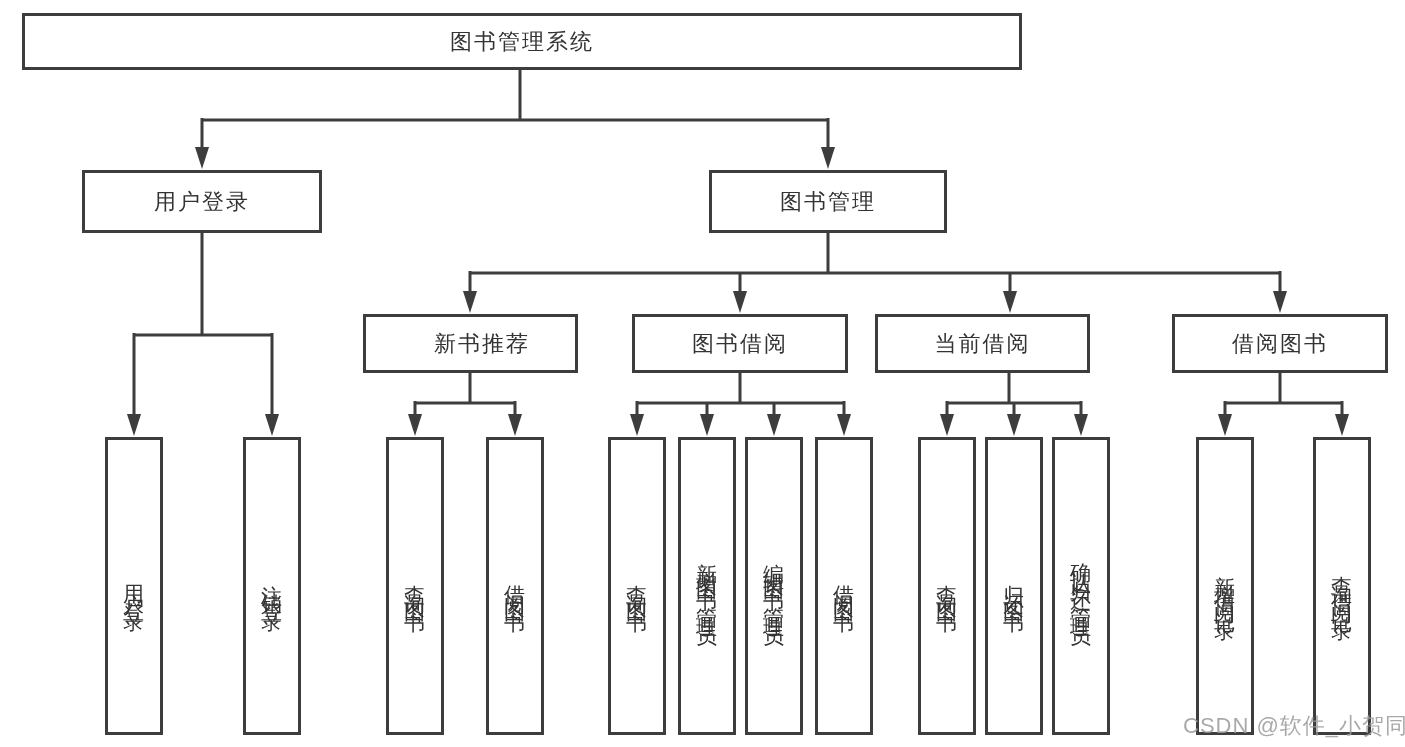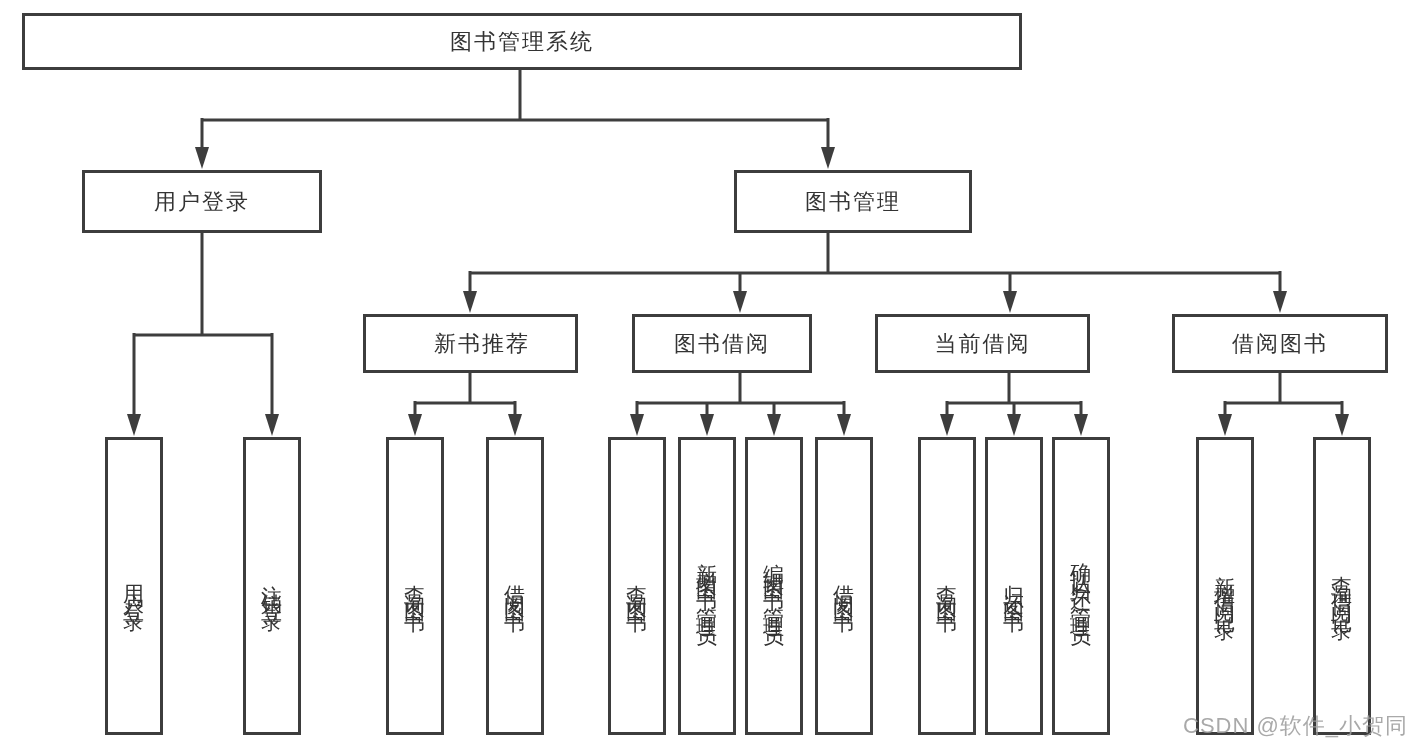--- a/index.html
+++ b/index.html
@@ -85,28 +85,28 @@
     </g>
   </svg>
 
   <div class="node hnode root-node" style="left:22px;top:13px;width:1000px;height:57px;">
     <span>图书管理系统</span>
   </div>
 
   <div class="node hnode" style="left:82px;top:170px;width:240px;height:63px;">
     <span>用户登录</span>
   </div>
-  <div class="node hnode" style="left:734px;top:170px;width:238px;height:63px;">
+  <div class="node hnode" style="left:709px;top:170px;width:238px;height:63px;">
     <span>图书管理</span>
   </div>
 
   <div class="node hnode" style="left:363px;top:314px;width:215px;height:59px;padding-left:23px;">
     <span>新书推荐</span>
   </div>
-  <div class="node hnode" style="left:632px;top:314px;width:180px;height:59px;">
+  <div class="node hnode" style="left:632px;top:314px;width:216px;height:59px;">
     <span>图书借阅</span>
   </div>
   <div class="node hnode" style="left:875px;top:314px;width:215px;height:59px;">
     <span>当前借阅</span>
   </div>
   <div class="node hnode" style="left:1172px;top:314px;width:216px;height:59px;">
     <span>借阅图书</span>
   </div>
 
   <div class="node vnode" style="left:105px;top:437px;width:58px;height:298px;">

